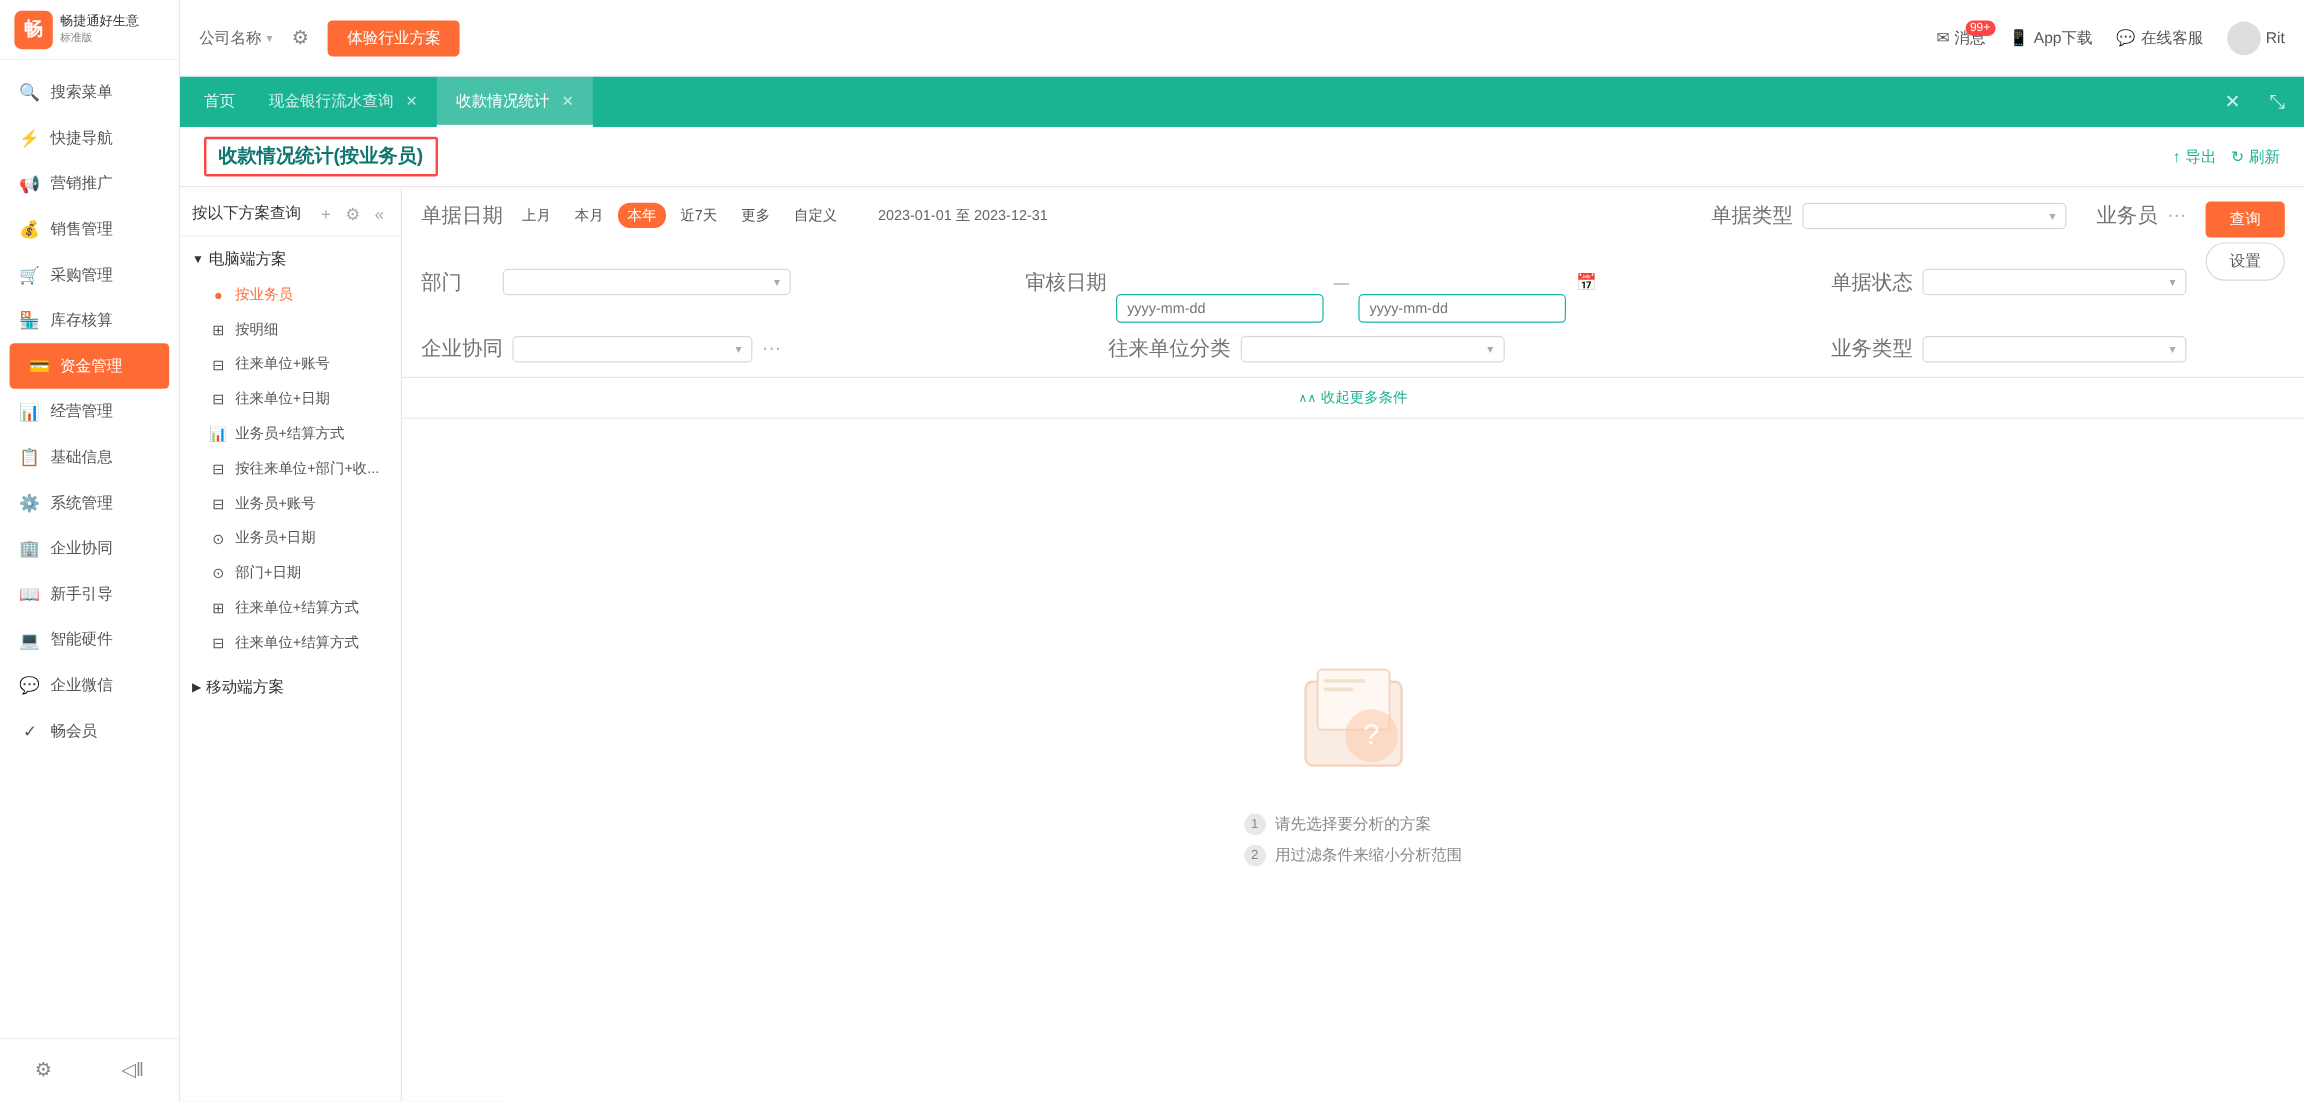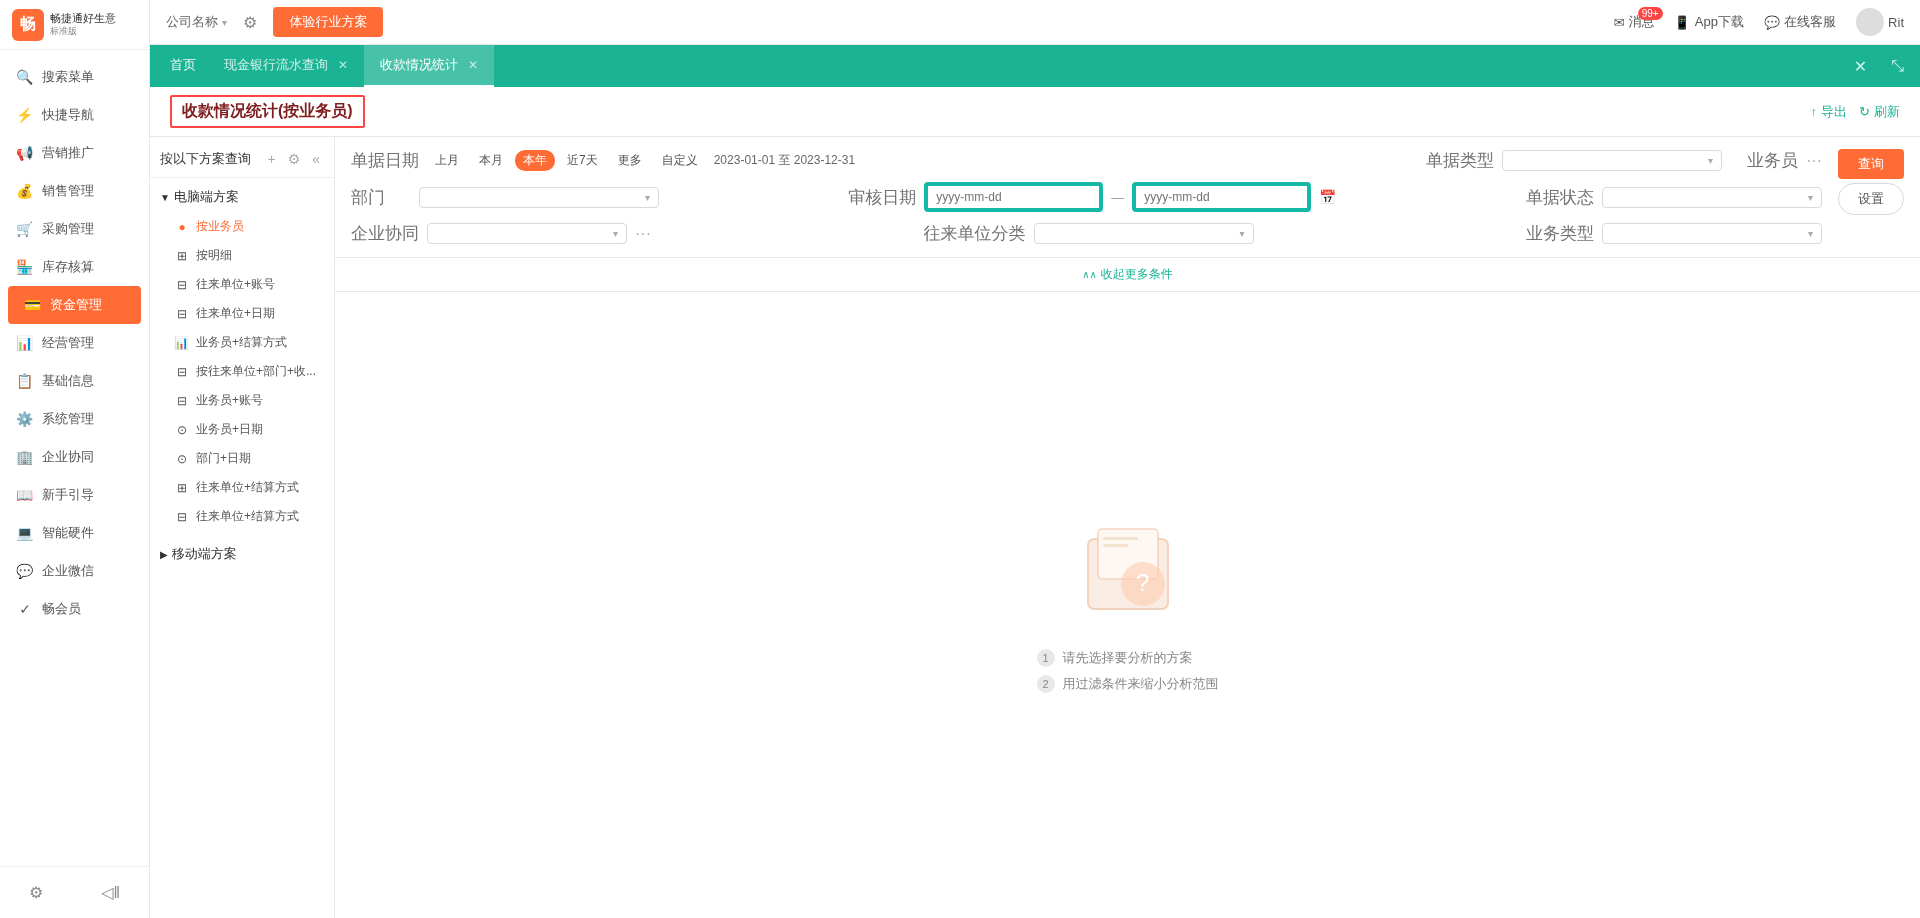--- a/index.html
+++ b/index.html
@@ -15,21 +15,21 @@
     .nav-item { display: flex; align-items: center; padding: 10px 16px; cursor: pointer; color: #555; font-size: 13px; gap: 8px; }
     .nav-item.active { background: #ff6b35; color: white; border-radius: 4px; margin: 0 8px; }
     .nav-item .nav-icon { width: 18px; height: 18px; display: flex; align-items: center; justify-content: center; font-size: 14px; flex-shrink: 0; }
     .sidebar-bottom { padding: 10px 0; border-top: 1px solid #f0f0f0; display: flex; align-items: center; justify-content: space-around; }
     .sidebar-bottom-btn { color: #888; font-size: 16px; cursor: pointer; padding: 6px; }
 
     
     .main { flex: 1; display: flex; flex-direction: column; height: 918px; overflow: hidden; }
 
     
-    .topbar { height: 45px; background: #fff; border-bottom: 1px solid #e8e8e8; display: flex; align-items: center; padding: 0 16px; justify-content: space-between; flex-shrink: 0; }
+    .topbar { height: 64px; background: #fff; border-bottom: 1px solid #e8e8e8; display: flex; align-items: center; padding: 0 16px; justify-content: space-between; flex-shrink: 0; }
     .topbar-left { display: flex; align-items: center; gap: 12px; }
     .topbar-company { color: #666; font-size: 13px; display: flex; align-items: center; gap: 4px; }
     .topbar-gear { color: #888; font-size: 16px; cursor: pointer; padding: 4px; }
     .topbar-demo-btn { background: #ff6b35; color: white; border: none; padding: 6px 16px; border-radius: 4px; cursor: pointer; font-size: 13px; }
     .topbar-right { display: flex; align-items: center; gap: 20px; color: #555; font-size: 13px; }
     .topbar-badge { position: relative; }
     .badge-dot { position: absolute; top: -6px; right: -8px; background: #ff4444; color: white; font-size: 10px; padding: 1px 4px; border-radius: 8px; margin-left: 47px; }
     .topbar-right-item { display: flex; align-items: center; gap: 4px; cursor: pointer; color: #555; }
     .user-avatar { width: 28px; height: 28px; background: #ddd; border-radius: 50%; }
 
@@ -38,21 +38,21 @@
     .tab { display: flex; align-items: center; padding: 0 16px; color: rgba(255,255,255,0.8); font-size: 13px; cursor: pointer; gap: 6px; border-bottom: 2px solid transparent; }
     .tab.active { background: rgba(255,255,255,0.2); color: white; border-bottom-color: white; }
     .tab .tab-close { font-size: 12px; color: rgba(255,255,255,0.7); cursor: pointer; margin-left: 4px; }
     .tab-home { color: rgba(255,255,255,0.9); padding: 0 12px; display: flex; align-items: center; }
     .tabbar-actions { margin-left: auto; display: flex; align-items: center; gap: 8px; }
     .tabbar-btn { color: rgba(255,255,255,0.8); font-size: 16px; cursor: pointer; padding: 4px 8px; }
 
     
     .page-header { height: 50px; background: #fff; border-bottom: 1px solid #e8e8e8; display: flex; align-items: center; padding: 0 20px; justify-content: space-between; flex-shrink: 0; }
     .page-title-box { border: 2px solid #ff4444; padding: 4px 10px; border-radius: 2px; display: flex; align-items: center; }
-    .page-title { font-size: 16px; font-weight: bold; color: #7f1d1d; }
+    .page-title { font-size: 16px; font-weight: bold; color: #0f766e; }
     .page-actions { display: flex; align-items: center; gap: 12px; }
     .action-btn { display: flex; align-items: center; gap: 4px; color: #1ab394; font-size: 13px; cursor: pointer; }
     .refresh-btn { color: #1ab394; }
 
     
     .content { flex: 1; display: flex; overflow: hidden; }
 
     
     .left-panel { width: 185px; background: #fff; border-right: 1px solid #e8e8e8; flex-shrink: 0; overflow-y: auto; position: relative; }
     .left-panel-header { display: flex; align-items: center; justify-content: space-between; padding: 12px 10px 8px; border-bottom: 1px solid #f0f0f0; }
@@ -70,25 +70,25 @@
     .right-panel { flex: 1; display: flex; flex-direction: column; background: #f5f5f5; overflow: hidden; }
 
     
     .filter-area { background: #fff; padding: 12px 16px; border-bottom: 1px solid #e8e8e8; flex-shrink: 0; }
     .filter-row { display: flex; align-items: center; gap: 8px; margin-bottom: 10px; flex-wrap: wrap; }
     .filter-row:last-child { margin-bottom: 0; }
     .filter-label { color: #737373; font-size: 17px; white-space: nowrap; min-width: 60px; }
     .date-tabs { display: flex; align-items: center; gap: 4px; justify-content: flex-end; }
     .date-tab { padding: 2px 8px; font-size: 12px; color: #555; cursor: pointer; border-radius: 2px; }
     .date-tab.active { background: #ff6b35; color: white; border-radius: 10px; }
-    .date-range { color: #666; font-size: 12px; margin-left: 0; }
+    .date-range { color: #666; font-size: 12px; margin-left: 18px; }
     .filter-select { display: flex; align-items: center; border: 1px solid #d9d9d9; border-radius: 4px; padding: 4px 8px; cursor: pointer; background: white; gap: 4px; color: #555; font-size: 12px; min-width: 120px; justify-content: space-between; }
     .filter-select-wide { min-width: 220px; }
     .select-arrow { color: #aaa; font-size: 10px; }
-    .filter-input { border: 4px solid #14b8a6; border-radius: 4px; padding: 4px 8px; font-size: 12px; color: #555; min-width: 130px; }
+    .filter-input { border: 1px solid #14b8a6; border-radius: 4px; padding: 4px 8px; font-size: 12px; color: #555; min-width: 130px; margin-top: 44px; }
     .filter-dash { color: #999; }
     .filter-dots { color: #aaa; cursor: pointer; font-size: 16px; }
 
     
     .query-btn { background: #ff6b35; color: white; border: none; padding: 6px 20px; border-radius: 4px; cursor: pointer; font-size: 13px; }
     .settings-btn { background: white; color: #555; border: 1px solid #d9d9d9; padding: 6px 16px; border-radius: 16px; cursor: pointer; font-size: 13px; }
     .filter-btn-group { display: flex; flex-direction: column; gap: 4px; margin-left: auto; }
 
     
     .collapse-bar { display: flex; align-items: center; justify-content: center; padding: 8px; background: #fff; border-bottom: 1px solid #e8e8e8; cursor: pointer; gap: 4px; color: #1ab394; font-size: 12px; }

